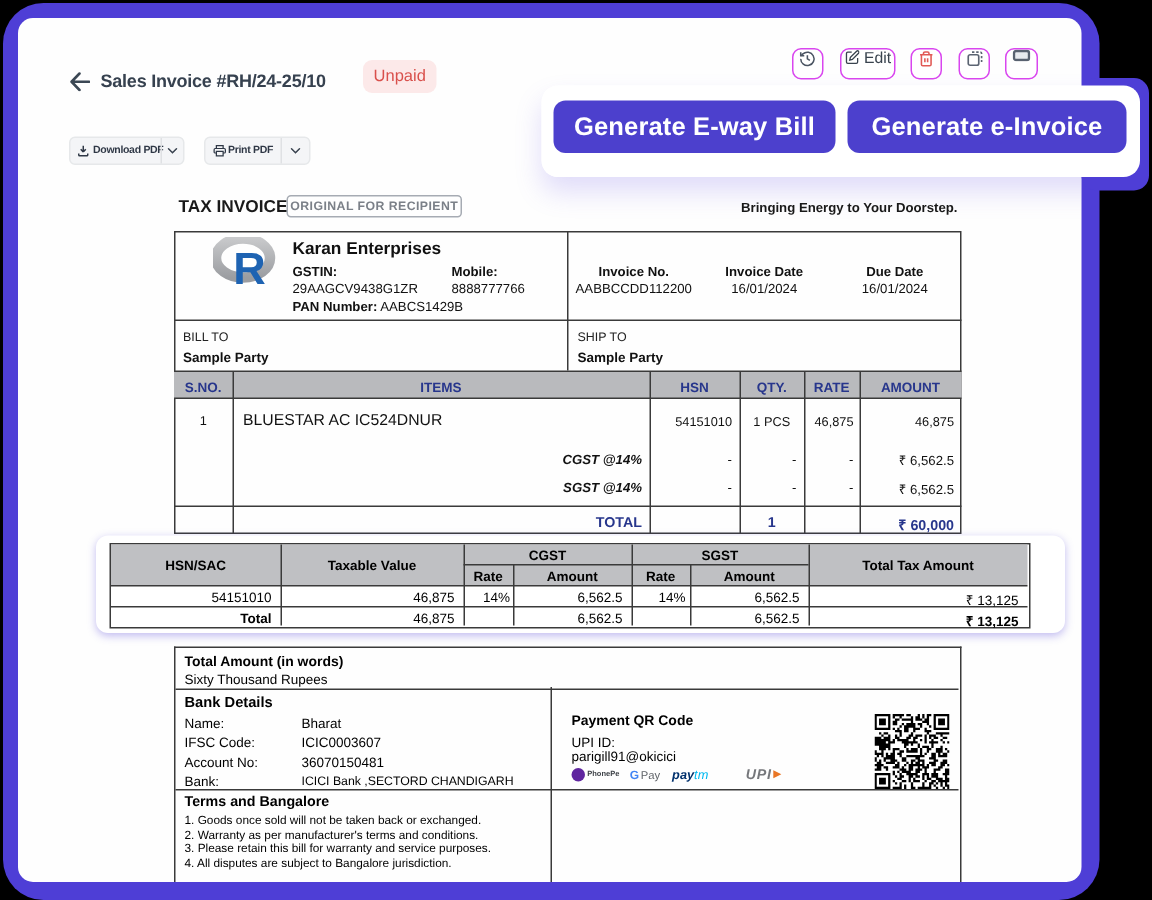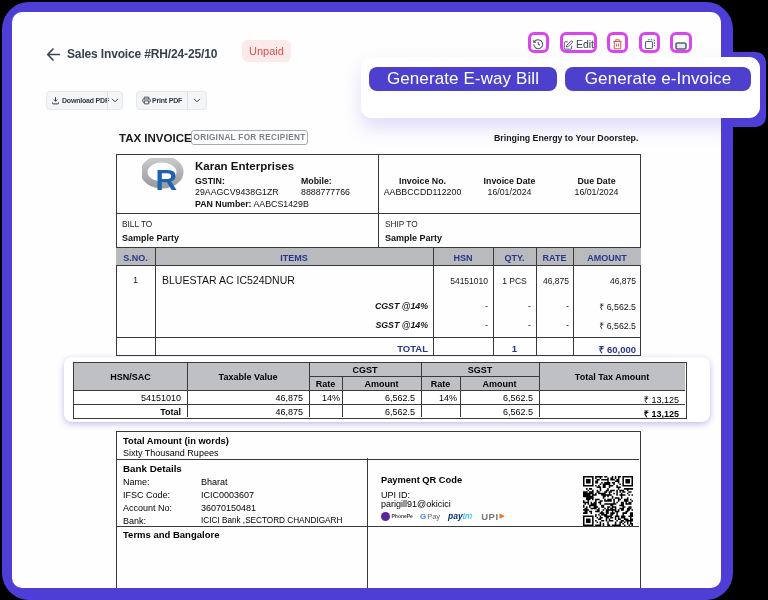--- a/index.html
+++ b/index.html
@@ -1,31 +1,31 @@
 <!DOCTYPE html>
 <html><head><meta charset="utf-8"><style>
 html,body{margin:0;padding:0;background:#000;width:768px;height:600px;overflow:hidden}
 *{box-sizing:border-box;font-family:"Liberation Sans",sans-serif}
 .abs{position:absolute}
 #frame{position:absolute;left:2px;top:2px;width:731px;height:598px;background:#4e3ed6;border-radius:27px}
 #card{position:absolute;left:12px;top:12px;width:709px;height:576px;background:#fefefe;border-radius:10px;overflow:hidden}
 
 #title{position:absolute;left:67px;top:47px;font-size:12px;font-weight:bold;color:#36414f;letter-spacing:-0.15px}
 #unpaid{position:absolute;left:242px;top:40px;width:49px;height:22px;background:#fce9e9;border-radius:6px;color:#d9504c;font-size:11px;font-weight:normal;text-align:center;line-height:22px}
-.icbtn{position:absolute;top:32px;height:21px;background:#fff;border:3px solid #d946ef;border-radius:6px;display:flex;align-items:flex-end;justify-content:center;color:#4a5462}
+.icbtn{position:absolute;top:32px;height:21px;background:#fff;border:1px solid #d946ef;border-radius:6px;display:flex;align-items:flex-start;justify-content:center;color:#4a5462}
 
 .pdfbtn{position:absolute;top:91px;height:19px;background:#f4f5f7;border:1px solid #e6e8ea;border-radius:4px;display:flex;align-items:center;font-size:8.5px;font-weight:bold;color:#2f3846}
 
 #doc{position:absolute;left:116px;top:154px;width:525px;color:#111}
 .b{font-weight:bold}
 .nav{color:#27368c}
 
 #pshadow{position:absolute;left:721px;top:52px;width:45px;height:75px;background:#4e3ed6;border-radius:10px}
 #panel{position:absolute;left:361px;top:57px;width:399px;height:61px;background:#fff;border-radius:11px}
-.genbtn{position:absolute;top:67px;height:24px;background:#4c40cd;border-radius:8px;color:#fff;font-size:17px;font-weight:normal;display:flex;align-items:center;justify-content:center;letter-spacing:0.1px}
+.genbtn{position:absolute;top:67px;height:35px;background:#4c40cd;border-radius:8px;color:#fff;font-size:17px;font-weight:bold;display:flex;align-items:center;justify-content:center;letter-spacing:0.1px}
 
 #hsnstrip{position:absolute;left:64px;top:357px;width:646px;height:65px;background:#fff;border-radius:8px;box-shadow:0 2px 6px rgba(80,62,214,.35)}
 #hsntbl{position:absolute;left:73px;top:362px;width:614px;height:57px;border:1.5px solid #3a3a3a;font-size:9px}
 
 #botbox{position:absolute;left:116px;top:431px;width:525px;height:157px;border:1.5px solid #3a3a3a;border-bottom:none}
 </style></head>
 <body>
 <div id="frame"></div>
 <div id="card">
     <div style="position:absolute;left:349px;top:45px;width:399px;height:61px;border-radius:11px;box-shadow:0 10px 18px rgba(120,100,230,0.22)"></div>
@@ -229,24 +229,30 @@
   <div class="abs" style="left:264px;top:58px;font-size:9px">UPI ID:</div>
   <div class="abs" style="left:264px;top:67px;font-size:9px">parigill91@okicici</div>
 
   <div class="abs" style="left:264px;top:79px;height:10px;display:flex;align-items:center">
     <span style="width:9px;height:9px;border-radius:50%;background:#5f259f;display:inline-block"></span>
     <span style="font-size:5px;font-weight:bold;color:#3b3f45;margin-left:1.5px">PhonePe</span>
     <span style="font-size:8px;font-weight:bold;color:#4285f4;margin-left:7px">G</span>
     <span style="font-size:7.5px;color:#5f6368;margin-left:1px">Pay</span>
     <span style="font-size:8.5px;font-weight:bold;font-style:italic;color:#00306c;margin-left:8px">pay</span>
     <span style="font-size:8.5px;font-weight:normal;font-style:italic;color:#00b9f1">tm</span>
-    <span style="font-size:9.5px;font-weight:bold;color:#75777b;letter-spacing:0.5px;margin-left:9px">UPI</span>
+    <span style="font-size:9.5px;font-weight:bold;font-style:italic;color:#75777b;letter-spacing:0.5px;margin-left:25px">UPI</span>
     <span style="font-size:7px;color:#e97626;margin-left:1px">▶</span>
   </div>
   <div class="abs b" style="left:6px;top:97px;font-size:9.5px">Terms and Bangalore</div>
+  <div class="abs" style="left:6px;top:110px;font-size:7.9px;line-height:9.5px">
+    1. Goods once sold will not be taken back or exchanged.<br>
+    2. Warranty as per manufacturer's terms and conditions.<br>
+    3. Please retain this bill for warranty and service purposes.<br>
+    4. All disputes are subject to Bangalore jurisdiction.
+  </div>
   <div id="qr" class="abs" style="left:466px;top:44px"><svg width="50" height="50" viewBox="0 0 33 33">
         <rect width="33" height="33" fill="#fff"></rect>
         <path d="M0 0h7v1h-7zM8 0h5v1h-5zM14 0h2v1h-2zM19 0h1v1h-1zM21 0h1v1h-1zM23 0h2v1h-2zM26 0h7v1h-7zM0 1h1v1h-1zM6 1h1v1h-1zM8 1h1v1h-1zM11 1h1v1h-1zM16 1h1v1h-1zM18 1h2v1h-2zM21 1h1v1h-1zM23 1h1v1h-1zM26 1h1v1h-1zM32 1h1v1h-1zM0 2h1v1h-1zM2 2h3v1h-3zM6 2h1v1h-1zM9 2h2v1h-2zM12 2h5v1h-5zM18 2h3v1h-3zM22 2h2v1h-2zM26 2h1v1h-1zM28 2h3v1h-3zM32 2h1v1h-1zM0 3h1v1h-1zM2 3h3v1h-3zM6 3h1v1h-1zM8 3h2v1h-2zM16 3h1v1h-1zM21 3h3v1h-3zM26 3h1v1h-1zM28 3h3v1h-3zM32 3h1v1h-1zM0 4h1v1h-1zM2 4h3v1h-3zM6 4h1v1h-1zM8 4h2v1h-2zM12 4h1v1h-1zM14 4h4v1h-4zM19 4h2v1h-2zM23 4h1v1h-1zM26 4h1v1h-1zM28 4h3v1h-3zM32 4h1v1h-1zM0 5h1v1h-1zM6 5h1v1h-1zM11 5h1v1h-1zM13 5h5v1h-5zM20 5h1v1h-1zM24 5h1v1h-1zM26 5h1v1h-1zM32 5h1v1h-1zM0 6h7v1h-7zM8 6h1v1h-1zM10 6h1v1h-1zM13 6h2v1h-2zM17 6h3v1h-3zM22 6h1v1h-1zM26 6h7v1h-7zM9 7h3v1h-3zM13 7h2v1h-2zM17 7h1v1h-1zM22 7h3v1h-3zM2 8h1v1h-1zM4 8h2v1h-2zM11 8h1v1h-1zM16 8h1v1h-1zM23 8h1v1h-1zM27 8h6v1h-6zM3 9h1v1h-1zM6 9h1v1h-1zM9 9h1v1h-1zM11 9h1v1h-1zM15 9h2v1h-2zM18 9h3v1h-3zM22 9h1v1h-1zM24 9h3v1h-3zM29 9h1v1h-1zM0 10h3v1h-3zM4 10h3v1h-3zM9 10h2v1h-2zM14 10h2v1h-2zM17 10h2v1h-2zM22 10h1v1h-1zM24 10h1v1h-1zM26 10h2v1h-2zM30 10h2v1h-2zM0 11h7v1h-7zM8 11h1v1h-1zM10 11h5v1h-5zM17 11h1v1h-1zM20 11h1v1h-1zM22 11h1v1h-1zM25 11h1v1h-1zM29 11h1v1h-1zM0 12h5v1h-5zM6 12h3v1h-3zM12 12h7v1h-7zM22 12h1v1h-1zM24 12h4v1h-4zM30 12h1v1h-1zM32 12h1v1h-1zM0 13h7v1h-7zM13 13h2v1h-2zM16 13h1v1h-1zM19 13h1v1h-1zM25 13h1v1h-1zM2 14h5v1h-5zM13 14h1v1h-1zM19 14h1v1h-1zM21 14h3v1h-3zM25 14h1v1h-1zM29 14h1v1h-1zM2 15h3v1h-3zM6 15h1v1h-1zM8 15h3v1h-3zM14 15h1v1h-1zM16 15h3v1h-3zM20 15h1v1h-1zM23 15h2v1h-2zM27 15h3v1h-3zM31 15h1v1h-1zM0 16h1v1h-1zM3 16h1v1h-1zM8 16h1v1h-1zM11 16h2v1h-2zM14 16h5v1h-5zM20 16h1v1h-1zM23 16h1v1h-1zM27 16h3v1h-3zM32 16h1v1h-1zM0 17h4v1h-4zM5 17h1v1h-1zM7 17h2v1h-2zM10 17h2v1h-2zM20 17h1v1h-1zM22 17h1v1h-1zM25 17h2v1h-2zM28 17h1v1h-1zM30 17h2v1h-2zM1 18h1v1h-1zM3 18h1v1h-1zM5 18h4v1h-4zM11 18h1v1h-1zM14 18h8v1h-8zM25 18h2v1h-2zM28 18h4v1h-4zM0 19h1v1h-1zM4 19h5v1h-5zM12 19h2v1h-2zM18 19h2v1h-2zM24 19h3v1h-3zM0 20h1v1h-1zM2 20h1v1h-1zM4 20h1v1h-1zM7 20h3v1h-3zM12 20h2v1h-2zM16 20h2v1h-2zM19 20h3v1h-3zM26 20h2v1h-2zM30 20h2v1h-2zM1 21h2v1h-2zM5 21h4v1h-4zM10 21h1v1h-1zM14 21h1v1h-1zM16 21h1v1h-1zM18 21h2v1h-2zM21 21h1v1h-1zM24 21h3v1h-3zM29 21h3v1h-3zM0 22h4v1h-4zM9 22h2v1h-2zM13 22h1v1h-1zM15 22h7v1h-7zM23 22h1v1h-1zM25 22h2v1h-2zM29 22h2v1h-2zM32 22h1v1h-1zM1 23h2v1h-2zM4 23h2v1h-2zM8 23h3v1h-3zM12 23h1v1h-1zM15 23h2v1h-2zM19 23h1v1h-1zM21 23h3v1h-3zM28 23h2v1h-2zM0 24h3v1h-3zM5 24h1v1h-1zM11 24h3v1h-3zM15 24h2v1h-2zM18 24h3v1h-3zM22 24h1v1h-1zM26 24h3v1h-3zM31 24h2v1h-2zM8 25h1v1h-1zM10 25h1v1h-1zM12 25h4v1h-4zM18 25h2v1h-2zM22 25h1v1h-1zM26 25h1v1h-1zM31 25h2v1h-2zM0 26h7v1h-7zM8 26h1v1h-1zM11 26h1v1h-1zM14 26h5v1h-5zM21 26h3v1h-3zM25 26h3v1h-3zM30 26h3v1h-3zM0 27h1v1h-1zM6 27h1v1h-1zM9 27h1v1h-1zM11 27h2v1h-2zM15 27h2v1h-2zM18 27h2v1h-2zM21 27h1v1h-1zM23 27h1v1h-1zM25 27h3v1h-3zM31 27h1v1h-1zM0 28h1v1h-1zM2 28h3v1h-3zM6 28h1v1h-1zM10 28h2v1h-2zM15 28h1v1h-1zM17 28h1v1h-1zM21 28h1v1h-1zM23 28h2v1h-2zM27 28h3v1h-3zM31 28h2v1h-2zM0 29h1v1h-1zM2 29h3v1h-3zM6 29h1v1h-1zM8 29h1v1h-1zM12 29h2v1h-2zM15 29h1v1h-1zM17 29h3v1h-3zM22 29h1v1h-1zM25 29h2v1h-2zM28 29h5v1h-5zM0 30h1v1h-1zM2 30h3v1h-3zM6 30h1v1h-1zM9 30h1v1h-1zM11 30h1v1h-1zM16 30h1v1h-1zM21 30h1v1h-1zM24 30h2v1h-2zM27 30h1v1h-1zM29 30h1v1h-1zM31 30h1v1h-1zM0 31h1v1h-1zM6 31h1v1h-1zM11 31h1v1h-1zM13 31h1v1h-1zM16 31h1v1h-1zM21 31h1v1h-1zM24 31h1v1h-1zM26 31h1v1h-1zM29 31h1v1h-1zM31 31h2v1h-2zM0 32h7v1h-7zM8 32h4v1h-4zM13 32h1v1h-1zM16 32h2v1h-2zM19 32h6v1h-6zM27 32h1v1h-1zM30 32h1v1h-1zM32 32h1v1h-1z" fill="#000"></path>
       </svg></div>
 </div>
 
 <div id="pshadow"></div>
 <div id="panel"></div>
 <div class="genbtn" style="left:369px;width:188px">Generate E-way Bill</div>
 <div class="genbtn" style="left:565px;width:186px">Generate e-Invoice</div>

